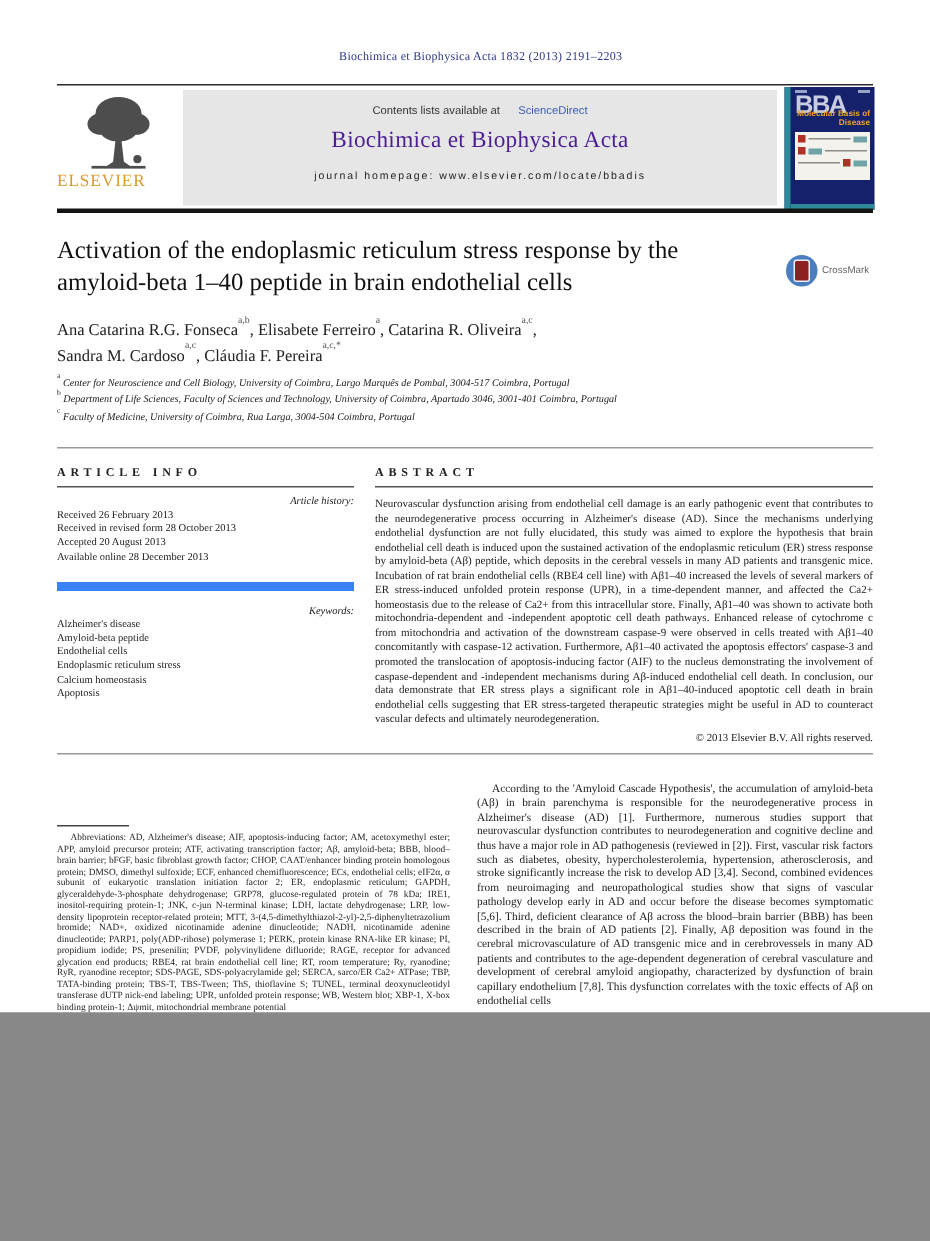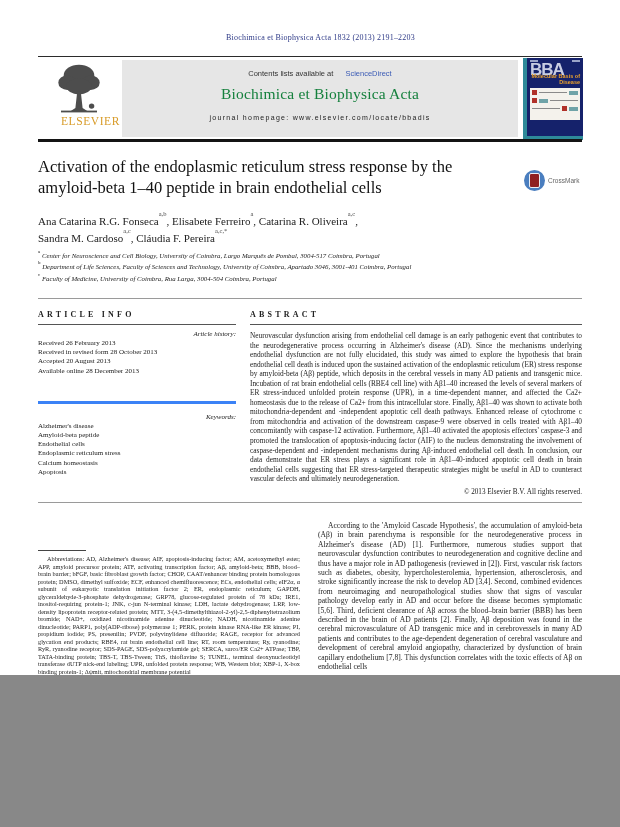--- a/index.html
+++ b/index.html
@@ -9,30 +9,30 @@
     font-family:"Liberation Serif", serif; color:#1a1a1a;padding-left:21px;
     -webkit-font-smoothing:antialiased;
   }
   
   .citation{
     position:absolute; top:33px; left:0; right:0;
     text-align:center; font-size:8px; color:#2e3a87; letter-spacing:.2px;
   }
   
   .rule-top{position:absolute; top:56px; left:38px; width:544px; height:1px; background:#2b2b2b;}
-  .elsevier{position:absolute; top:60px; left:38px; width:82px; height:77px; text-align:right;}
+  .elsevier{position:absolute; top:60px; left:38px; width:82px; height:77px; text-align:left;}
   .elsevier svg{display:block; margin:1px auto 0;}
   .elsevier-label{font-family:"Liberation Serif",serif; font-size:11.5px; color:#d89b28; letter-spacing:.6px; margin-top:-2px;}
   .header-box{
     position:absolute; top:60px; left:122px; width:396px; height:77px;
     background:#e6e6e6; text-align:center;
   }
   .contents-line{font-family:"Liberation Sans",sans-serif; font-size:7.5px; color:#333; padding-top:9px;}
   .contents-line a{color:#3b5bb5; text-decoration:none;margin-left:10px;}
-  .journal-title{font-size:15.5px; color:#15803d; margin-top:7px; letter-spacing:.2px;}
+  .journal-title{font-size:15.5px; color:#4c1d95; margin-top:7px; letter-spacing:.2px;}
   .homepage-line{font-family:"Liberation Sans",sans-serif; font-size:7px; color:#222; letter-spacing:1.3px; margin-top:11px;}
   .bba-cover{
     position:absolute; top:58px; left:523px; width:60px; height:82px;
     background:#15226b; border-left:4px solid #2e8a99; box-sizing:border-box; overflow:hidden;
   }
   .bba-marks{display:flex; justify-content:space-between; padding:2px 3px 0;}
   .bba-marks i{display:block; width:8px; height:2px; background:#9aa4c8;}
   .bba-big{font-family:"Liberation Sans",sans-serif; font-weight:bold; font-size:17px; color:#c8cde2; letter-spacing:-1px; line-height:15px; padding-left:3px;}
   .bba-sub{font-family:"Liberation Sans",sans-serif; font-weight:bold; font-size:5.5px; color:#eda32c; text-align:right; line-height:6px; padding-right:3px; margin-top:-4px;}
   .bba-panel{background:#f4f2ec; margin:3px 3px 0; height:32px; padding:2px; box-sizing:border-box;}
@@ -55,21 +55,21 @@
   .rule-thin1{position:absolute; top:298px; left:38px; width:544px; height:1px; background:#9a9a9a;}
   
   .info-col{position:absolute; top:310px; left:38px; width:198px;}
   .abs-col{position:absolute; top:310px; left:250px; width:332px;}
   .sec-head{
     font-size:8px; font-weight:bold; letter-spacing:3.2px; color:#222;
     border-bottom:1px solid #555; padding-bottom:5px;
   }
   .hist-label,.kw-label{font-style:italic; font-size:7px; line-height:9px; margin-top:5px;text-align:right;}
   .hist-line,.kw-line{font-size:7px; line-height:9.2px;}
-  .kw-block{border-top:3px solid #3b82f6; margin-top:25px; padding-top:4px;}
+  .kw-block{border-top:6px solid #3b82f6; margin-top:12px; padding-top:4px;}
   .abstract-text{font-size:7.35px; line-height:9.55px; text-align:justify; margin-top:6px; color:#1c1c1c;}
   .copyright{font-size:7.2px; text-align:right; margin-top:4px;}
   .rule-thin2{position:absolute; top:502px; left:38px; width:544px; height:1px; background:#9a9a9a;}
   
   .left-col{position:absolute; top:512px; left:38px; width:262px;}
   .right-col{position:absolute; top:512px; left:318px; width:264px;}
   .fn-sep{width:48px; height:1px; background:#444; margin:38px 0 4px;}
   .abbrev, .corresp, .email-line{font-size:6.25px; line-height:7.5px; text-align:justify; color:#1c1c1c;}
   .abbrev{text-indent:9px;}
   .corresp{text-indent:9px; margin-top:2px;}

